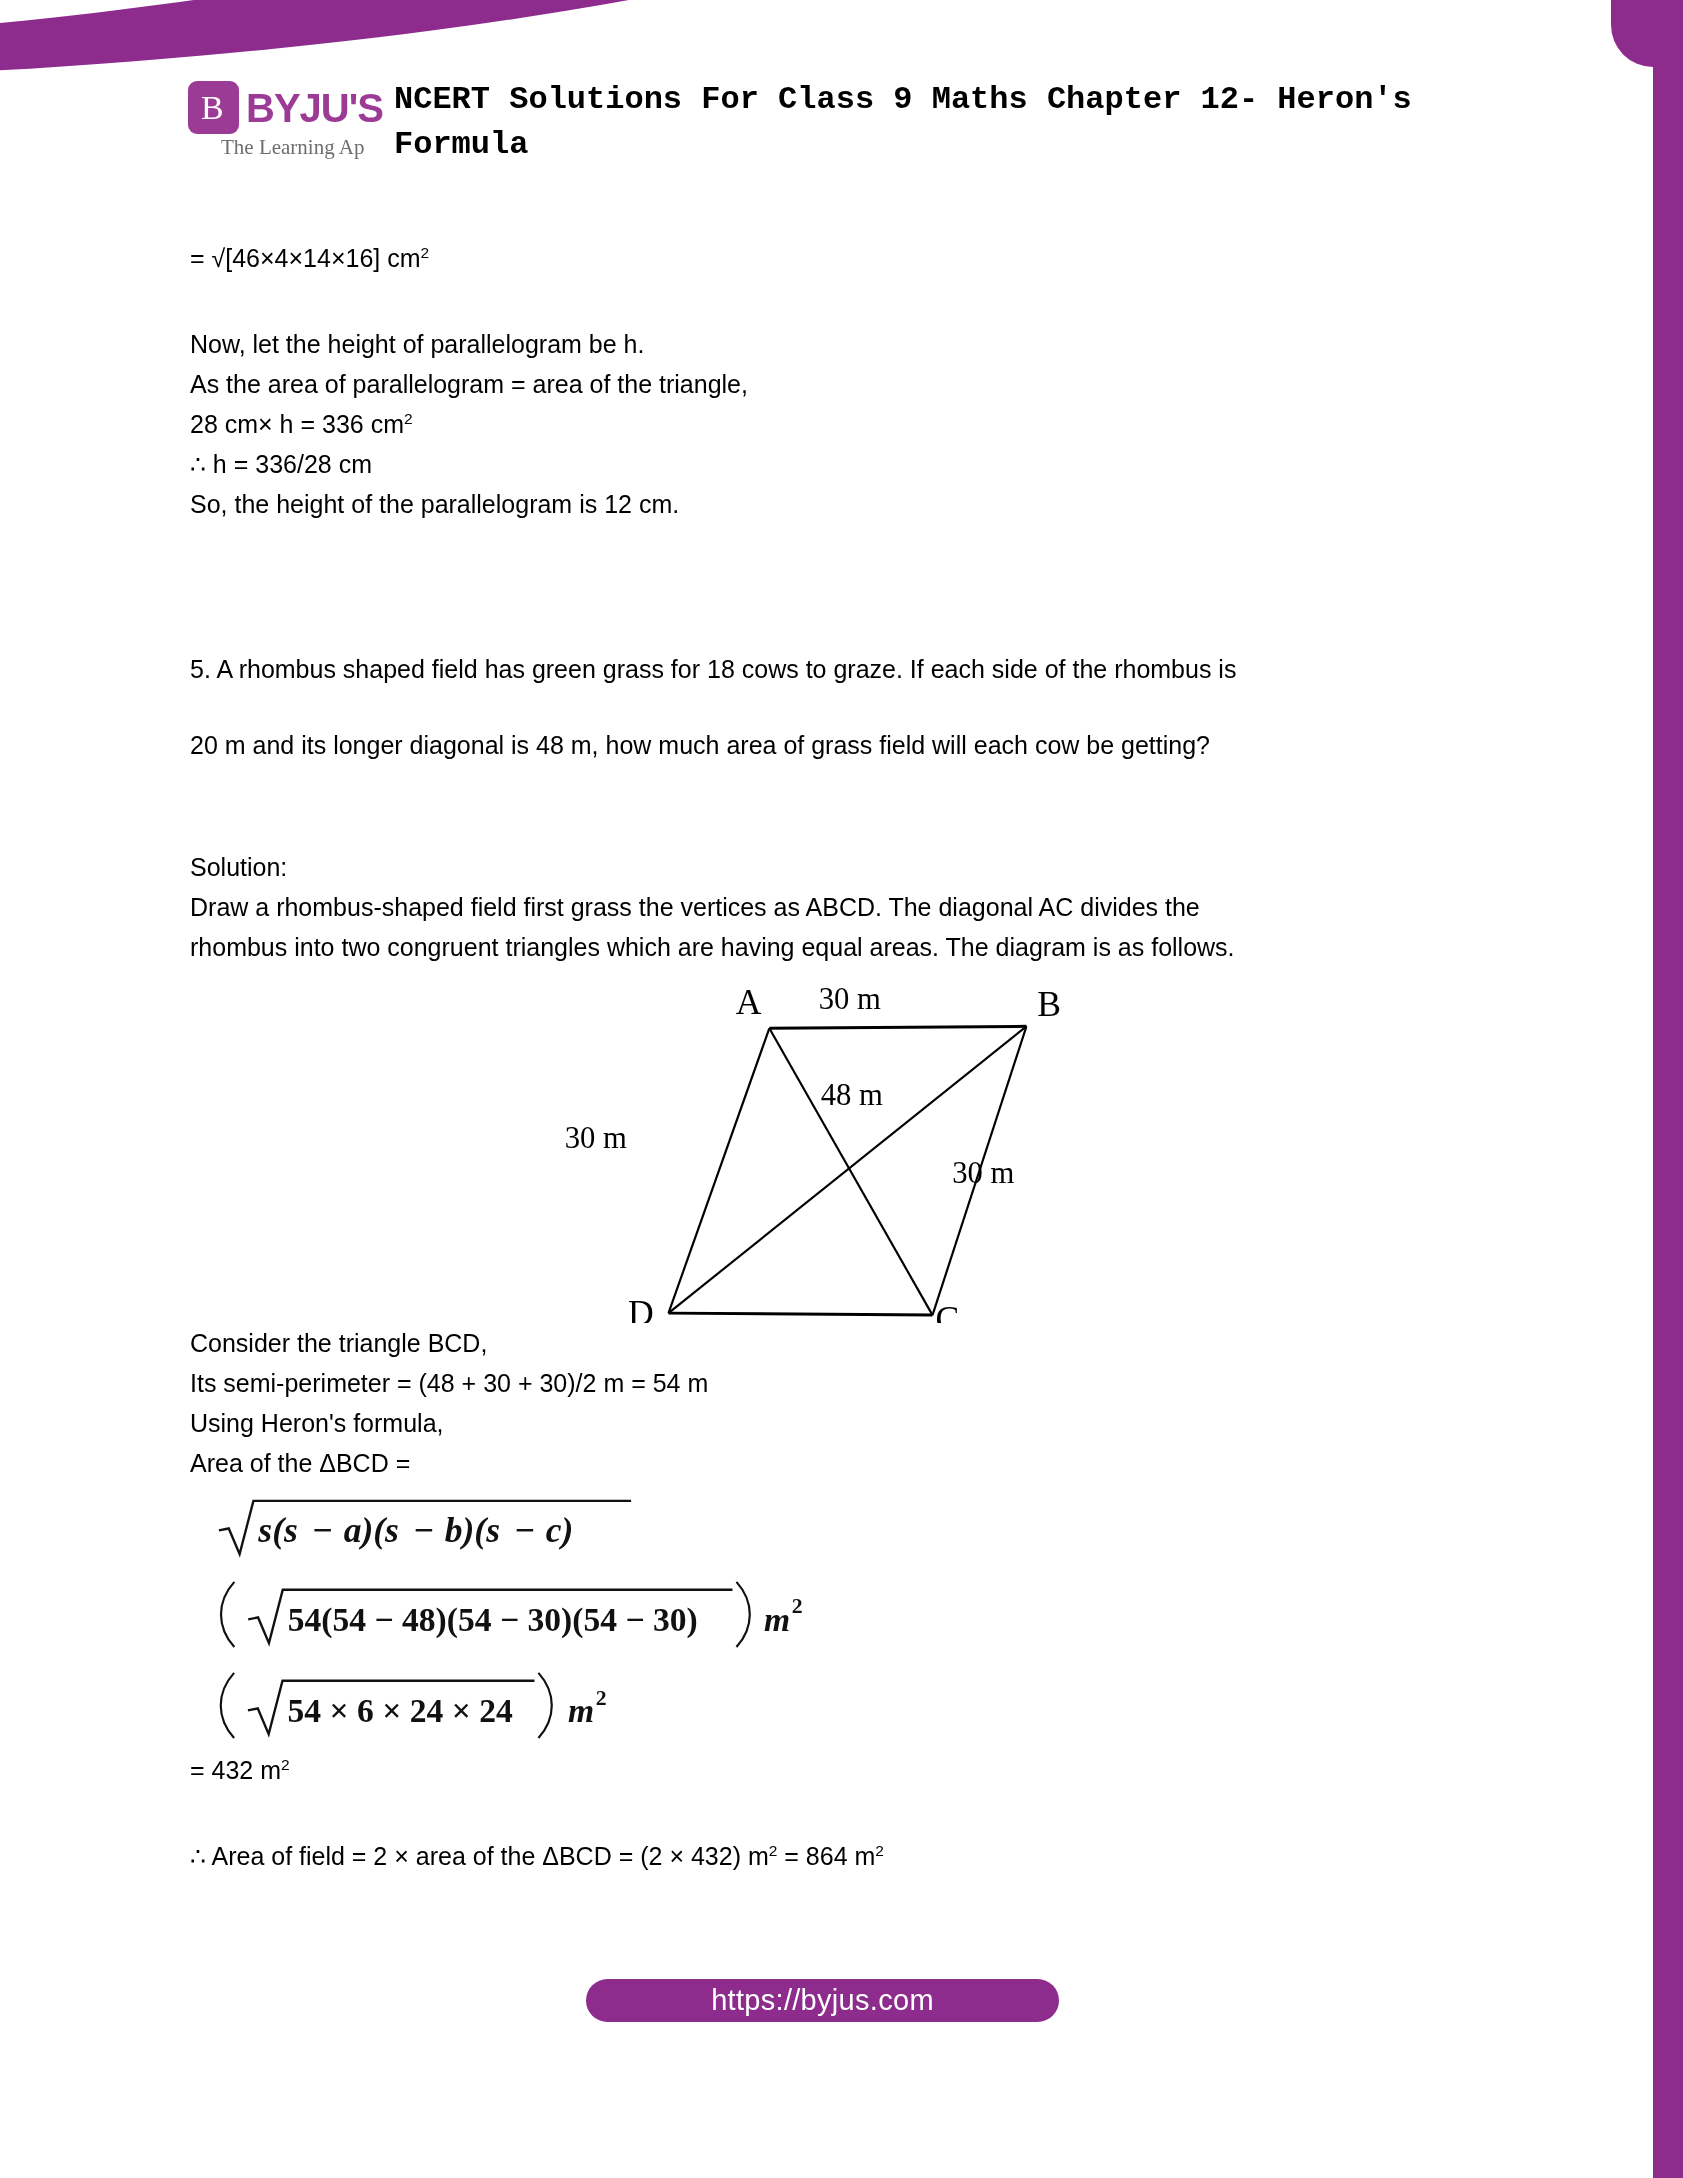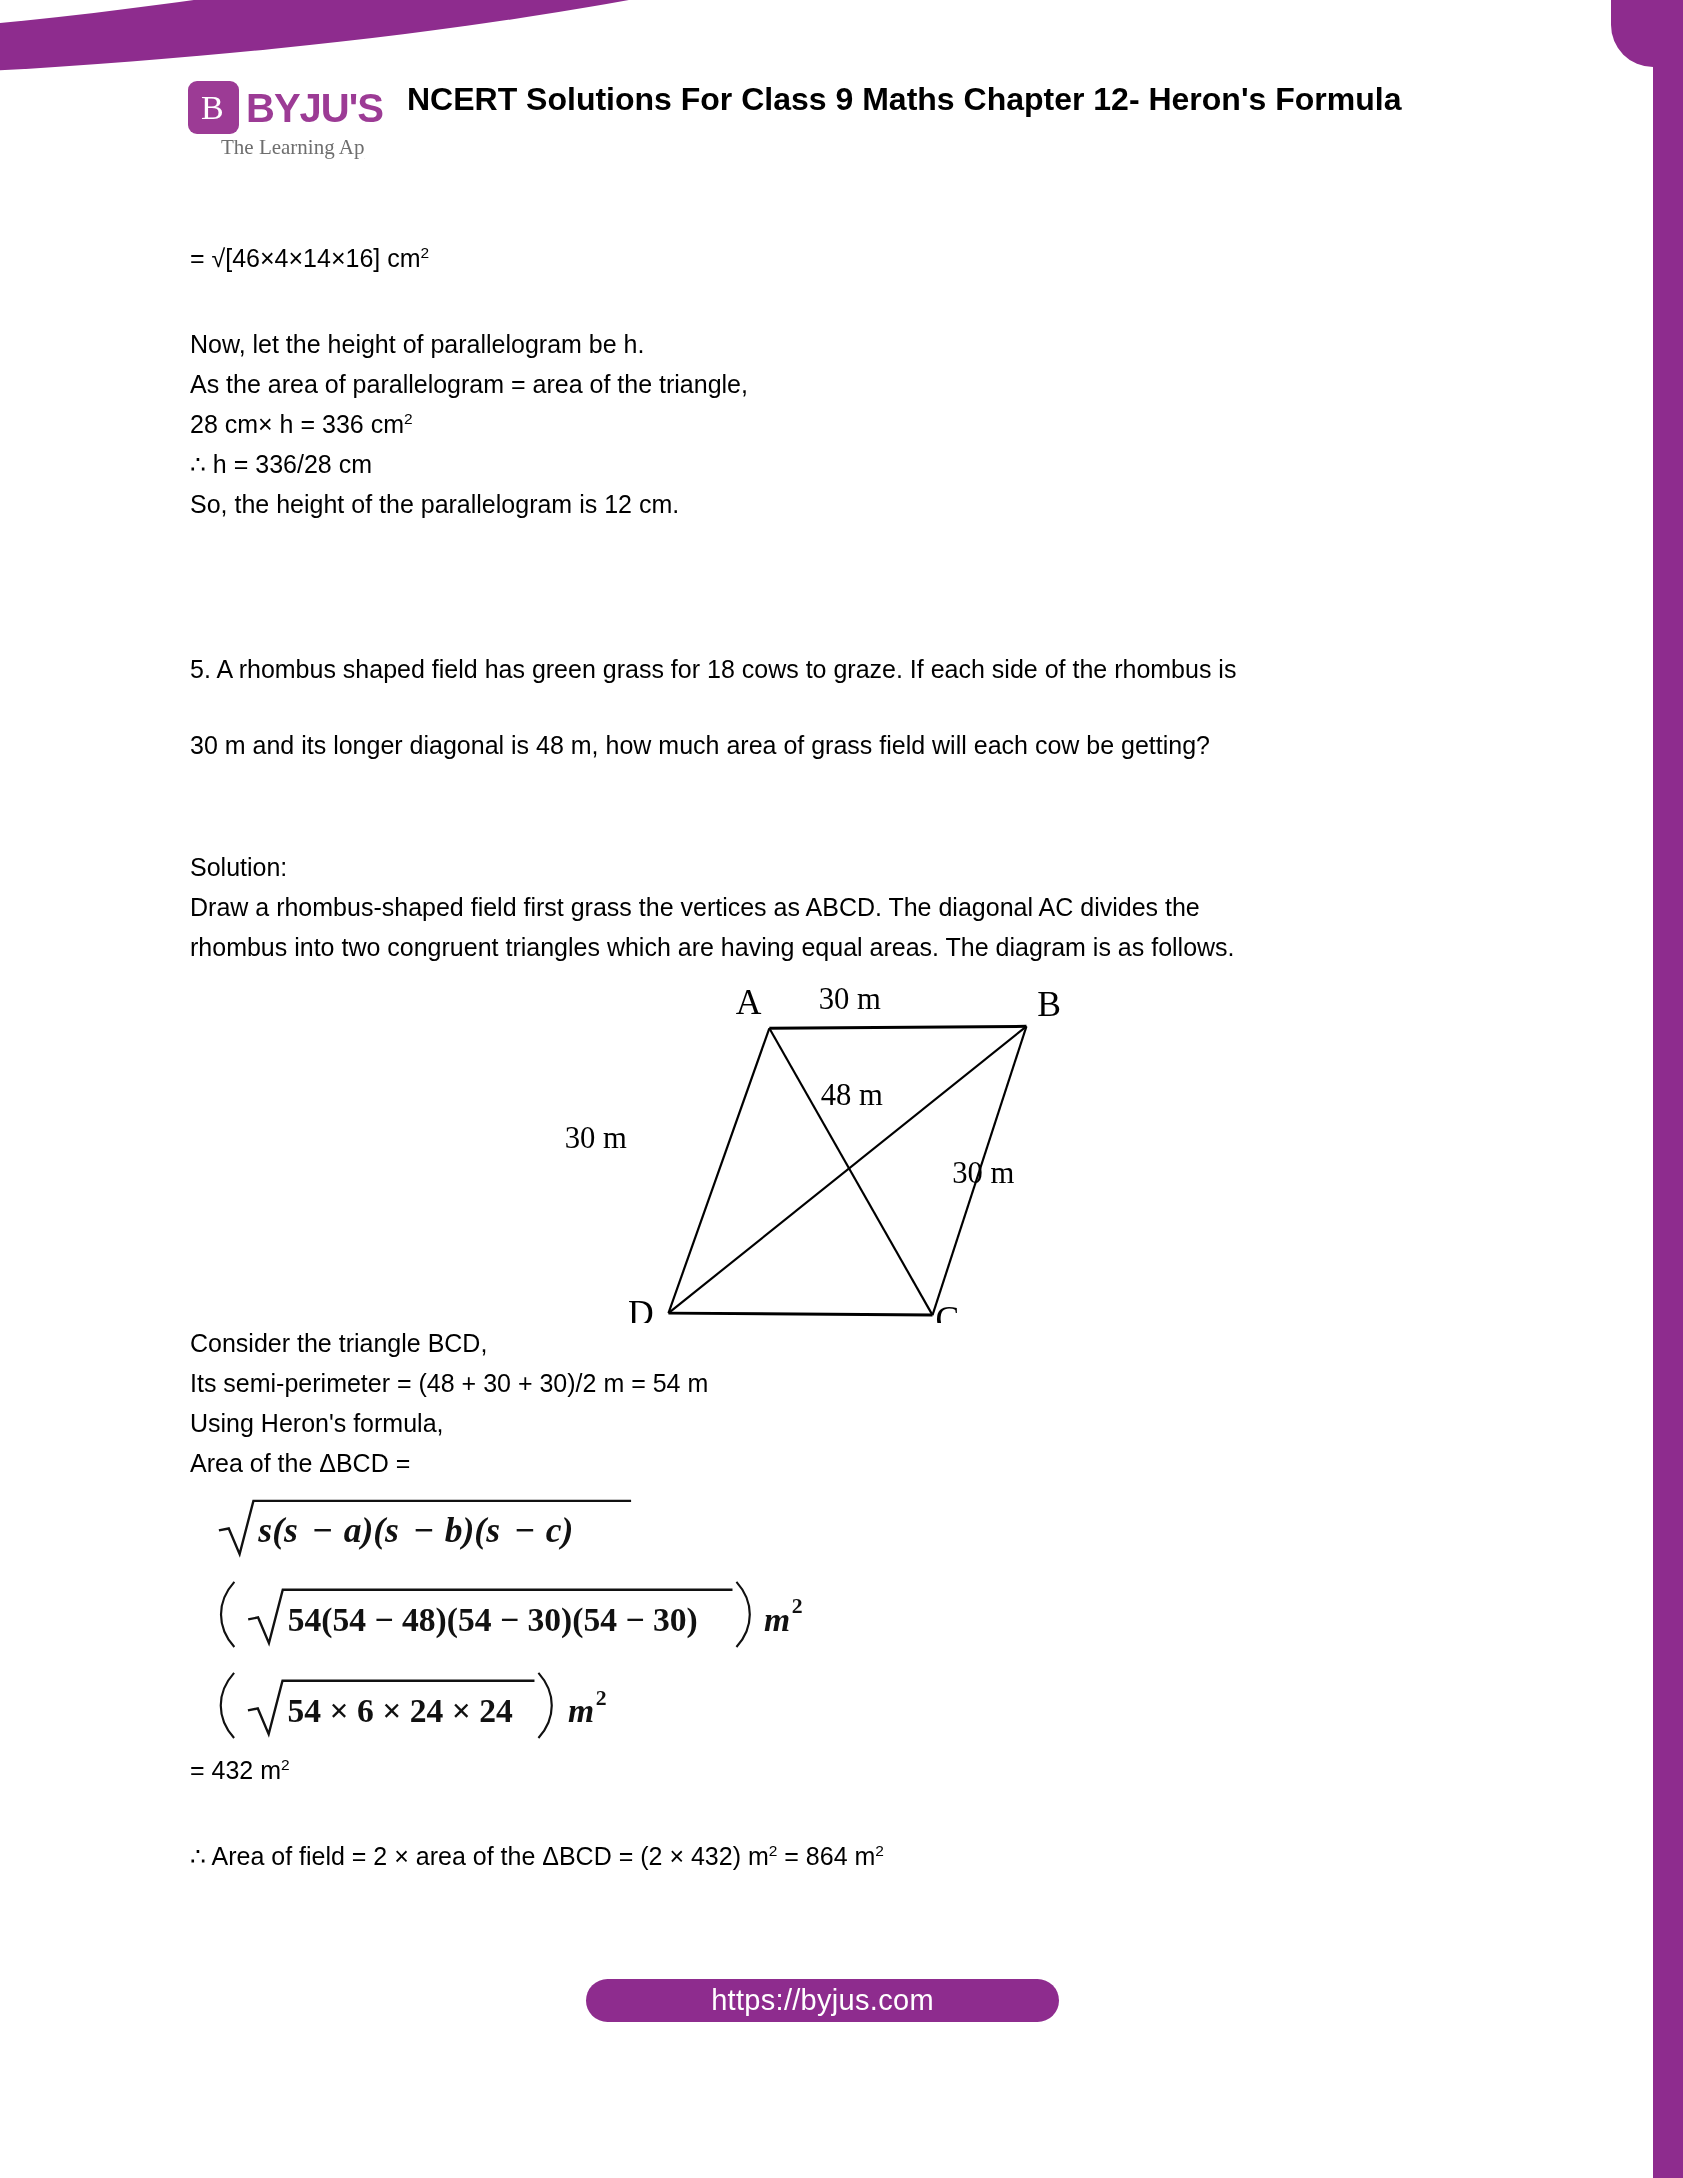--- a/index.html
+++ b/index.html
@@ -124,26 +124,26 @@
     font-family: Liberation Serif, serif;
     font-size: 21px;
     color: #6E6E6E;
     margin-left: 33px;
     margin-top: 1px;
     white-space: nowrap;
     overflow: hidden;
     width: 144px;
   }
   .page-title {
-    font-family: Liberation Sans, sans-serif;
+    font-family: Liberation Mono, monospace;
     font-weight: bold;
     font-size: 32px;
     line-height: 45px;
     color: #000000;
-    margin-left: 16px;
+    margin-left: 3px;
     max-width: 1030px;
   }
 
   
   .content {
     position: absolute;
     left: 190px;
     top: 238px;
     width: 1307px;
     z-index: 5;
@@ -225,21 +225,21 @@
     <div class="line">Now, let the height of parallelogram be h.</div>
     <div class="line">As the area of parallelogram = area of the triangle,</div>
     <div class="line"><span>28 cm× h = 336 cm</span><sup>2</sup></div>
     <div class="line">∴ h = 336/28 cm</div>
     <div class="line">So, the height of the parallelogram is 12 cm.</div>
 
     <div class="gap-lg"></div>
     <div class="gap-sm"></div>
 
     <div class="line bold">5. A rhombus shaped field has green grass for 18 cows to graze. If each side of the rhombus is</div>
-    <div class="line bold">30 m and its longer diagonal is 48 m, how much area of grass field will each cow be getting?</div>
+    <div class="line bold">20 m and its longer diagonal is 48 m, how much area of grass field will each cow be getting?</div>
 
     <div class="gap-md"></div>
 
     <div class="line bold">Solution:</div>
     <div class="line">Draw a rhombus-shaped field first grass the vertices as ABCD. The diagonal AC divides the</div>
     <div class="line">rhombus into two congruent triangles which are having equal areas. The diagram is as follows.</div>
 
     <div class="diagram-wrap">
       <svg width="1307" height="356" viewBox="0 0 1320 360">
 

